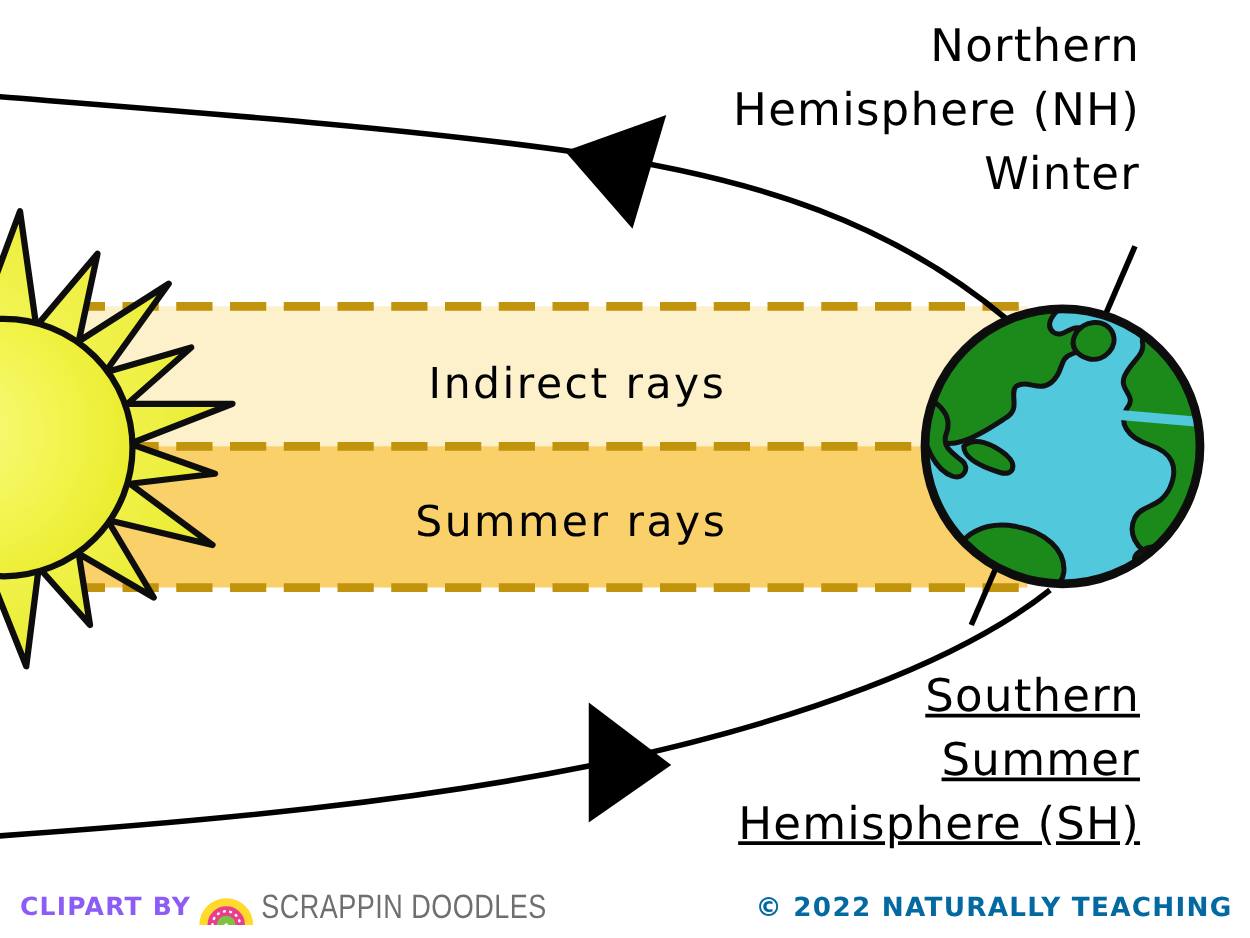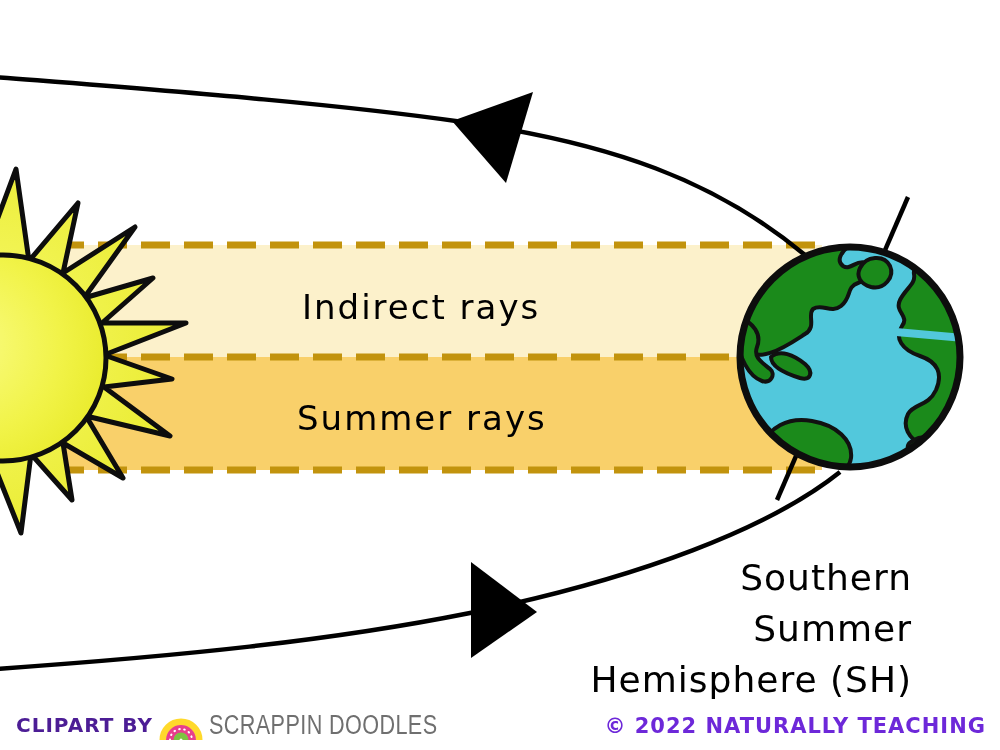--- a/index.html
+++ b/index.html
@@ -1,26 +1,26 @@
 <!DOCTYPE html>
 <html><head>
 <meta charset="utf-8">
 <style>
   html,body{margin:0;padding:0;background:#fff;}
   #stage{position:relative;width:1000px;height:750px;background:#ffffff;overflow:hidden;
          font-family:"DejaVu Sans", sans-serif;}
   #diagram-svg{position:absolute;left:0;top:0;}
   .label{position:absolute;color:#000;}
-  .band-label{width:320px;font-size:34px;letter-spacing:2px;}
+  .band-label{width:320px;text-align:center;font-size:34px;letter-spacing:2px;}
   .season-label{right:88px;text-align:right;font-size:36px;line-height:51px;letter-spacing:1px;}
   .footer-left{position:absolute;left:16px;top:703px;height:44px;display:flex;align-items:center;gap:6px;}
-  .clipart-by{font-size:20px;font-weight:bold;letter-spacing:1px;color:#4c1d95;}
+  .clipart-by{font-size:20px;font-weight:bold;letter-spacing:1px;color:#8b5cf6;}
   .brand{font-size:27px;color:#6F6F6F;letter-spacing:.5px;transform:scaleX(.8);transform-origin:left center;
          font-family:"Liberation Sans", sans-serif;white-space:nowrap;}
-  .copyright{position:absolute;right:14px;top:714px;font-size:21px;font-weight:bold;letter-spacing:1px;color:#6d28d9;}
+  .copyright{position:absolute;right:14px;top:714px;font-size:21px;font-weight:bold;letter-spacing:1px;color:#0369a1;}
 </style>
 </head>
 <body>
 
 <div id="stage">
 
   <svg id="diagram-svg" width="1000" height="750" viewBox="0 0 1000 750">
     <defs>
       <radialGradient id="sunCore" gradientUnits="userSpaceOnUse" cx="-30" cy="345" r="150">
         <stop offset="0%" stop-color="#F9FB80"></stop>
@@ -79,22 +79,27 @@
                  C 825,501 809,508 794,501 C 779,494 789,479 777,471 C 767,464 760,456 763,447 Z"></path>
         <path d="M 914,440 C 926,433 938,441 933,453 C 929,463 914,463 909,453 C 906,446 908,443 914,440 Z"></path>
       </g>
       <circle cx="850" cy="357" r="110" fill="none" stroke="#0d0d0d" stroke-width="7"></circle>
     </g>
   </svg>
 
   <div class="label band-label" style="left:302px;top:287px;">Indirect rays</div>
   <div class="label band-label" style="left:297px;top:398px;">Summer rays</div>
 
+  <div class="label season-label" style="top:12px;">
+    <div>Northern</div>
+    <div>Hemisphere (NH)</div>
+    <div>Winter</div>
+  </div>
 
-  <div class="label season-label" style="top:552px;">
+  <div class="label season-label" style="top:532px;text-decoration:underline;">
     <div>Southern</div>
     <div>Summer</div>
     <div>Hemisphere (SH)</div>
   </div>
 
   <div class="footer-left">
     <span class="clipart-by">CLIPART BY</span>
     <svg width="44" height="40" viewBox="0 0 44 40">
       <path d="M 4,35 A 18,18 0 0 1 40,35" fill="none" stroke="#FFD92B" stroke-width="7"></path>
       <path d="M 11,35 A 11,11 0 0 1 33,35" fill="none" stroke="#E83E8C" stroke-width="8"></path>

